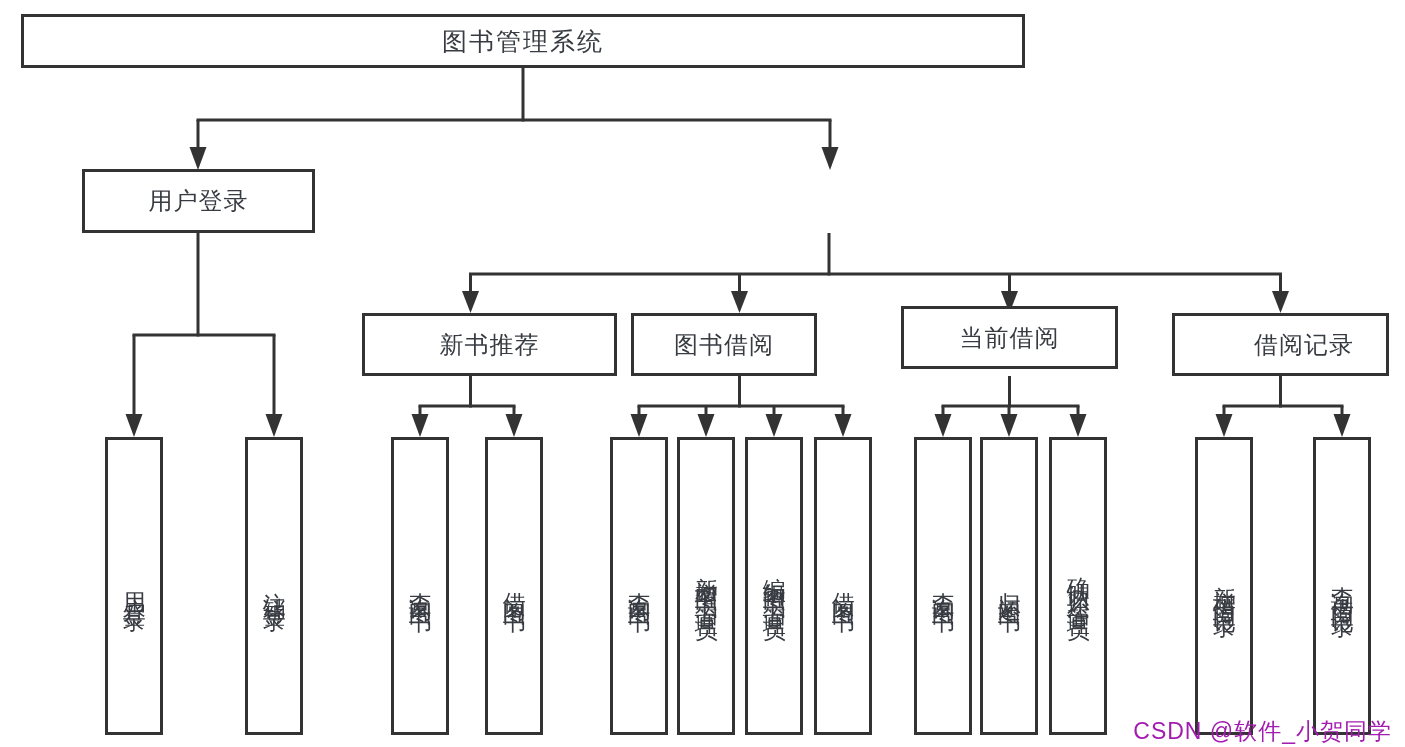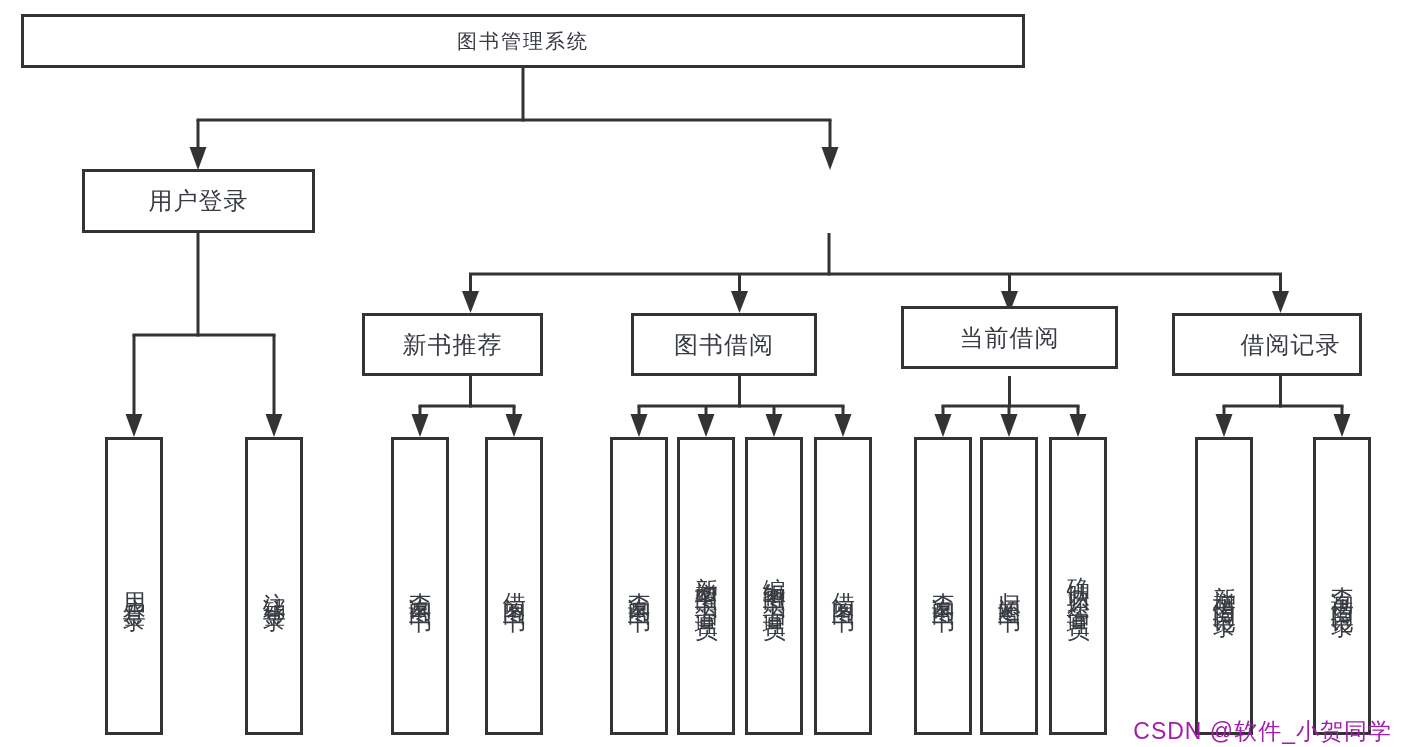--- a/index.html
+++ b/index.html
@@ -24,37 +24,37 @@
     background: #ffffff;
     border: 3px solid #333333;
     box-sizing: border-box;
     display: flex;
     align-items: center;
     justify-content: center;
     color: #383c42;
     z-index: 2;
   }
   .h-label { font-size: 24px; letter-spacing: 1px; }
-  .root-label { font-size: 20px; letter-spacing: 2px; }
+  .root-label { font-size: 25px; letter-spacing: 2px; }
   .leaf .v-text {
     writing-mode: vertical-rl;
     text-orientation: mixed;
     font-size: 23px;
     letter-spacing: 6px;
     line-height: 1.1;
     white-space: nowrap;
   }
   
   #node-root            { left: 21px;  top: 14px;  width: 1004px; height: 54px; }
   #node-user-login      { left: 82px;  top: 169px; width: 233px;  height: 64px; }
   #node-book-management { left: 712px; top: 169px; width: 235px;  height: 64px; }
-  #node-new-book-recommend { left: 362px;  top: 313px; width: 181px; height: 63px; }
+  #node-new-book-recommend { left: 362px;  top: 313px; width: 255px; height: 63px; }
   #node-book-borrow        { left: 631px;  top: 313px; width: 186px; height: 63px; }
   #node-current-borrow     { left: 901px;  top: 306px; width: 217px; height: 63px; }
-  #node-borrow-records     { left: 1172px; top: 313px; width: 190px; height: 63px; padding-left: 47px; }
+  #node-borrow-records     { left: 1172px; top: 313px; width: 217px; height: 63px; padding-left: 47px; }
   .leaf { top: 437px; width: 58px; height: 298px; }
   #leaf-user-login          { left: 105px; }
   #leaf-logout              { left: 245px; }
   #leaf-query-books-a       { left: 391px; }
   #leaf-borrow-books-a      { left: 485px; }
   #leaf-query-books-b       { left: 610px; }
   #leaf-add-book-admin      { left: 677px; }
   #leaf-edit-book-admin     { left: 745px; }
   #leaf-borrow-books-b      { left: 814px; }
   #leaf-query-books-c       { left: 914px; }

